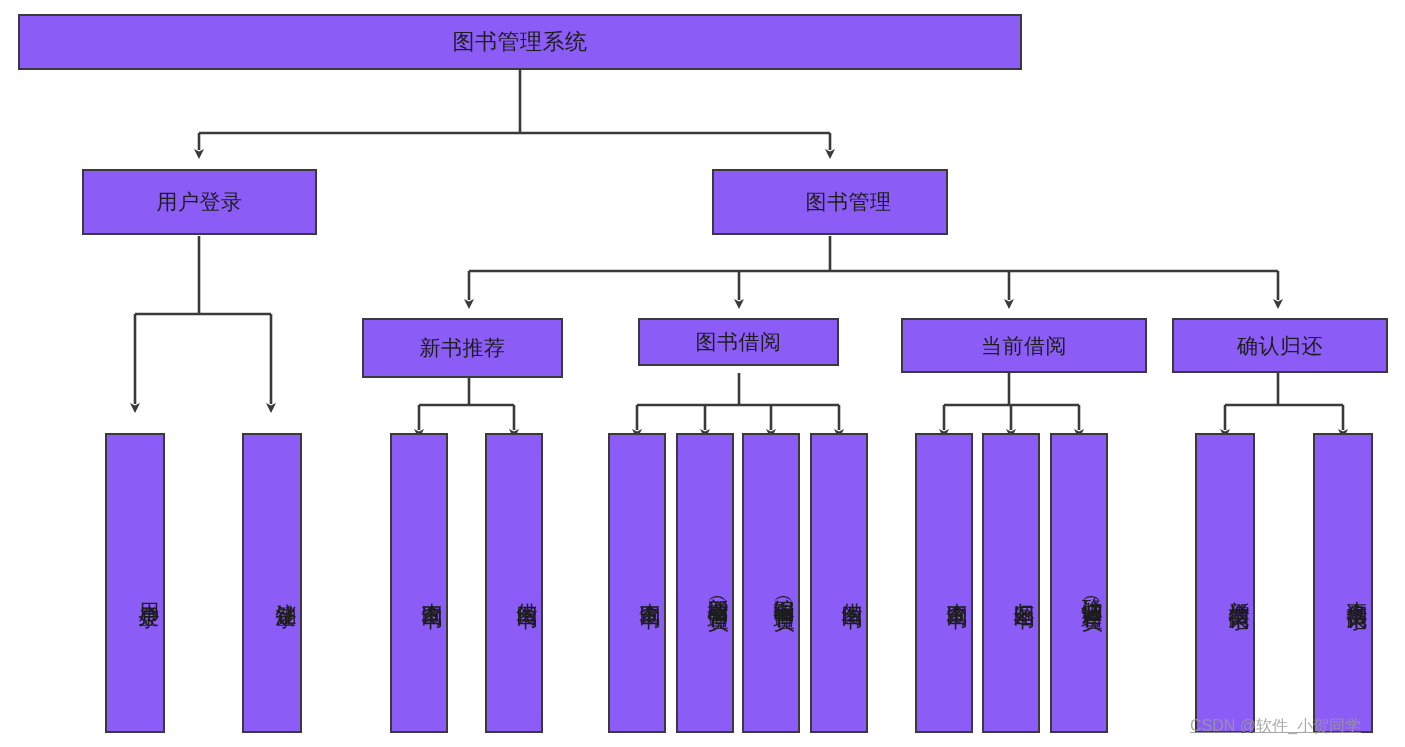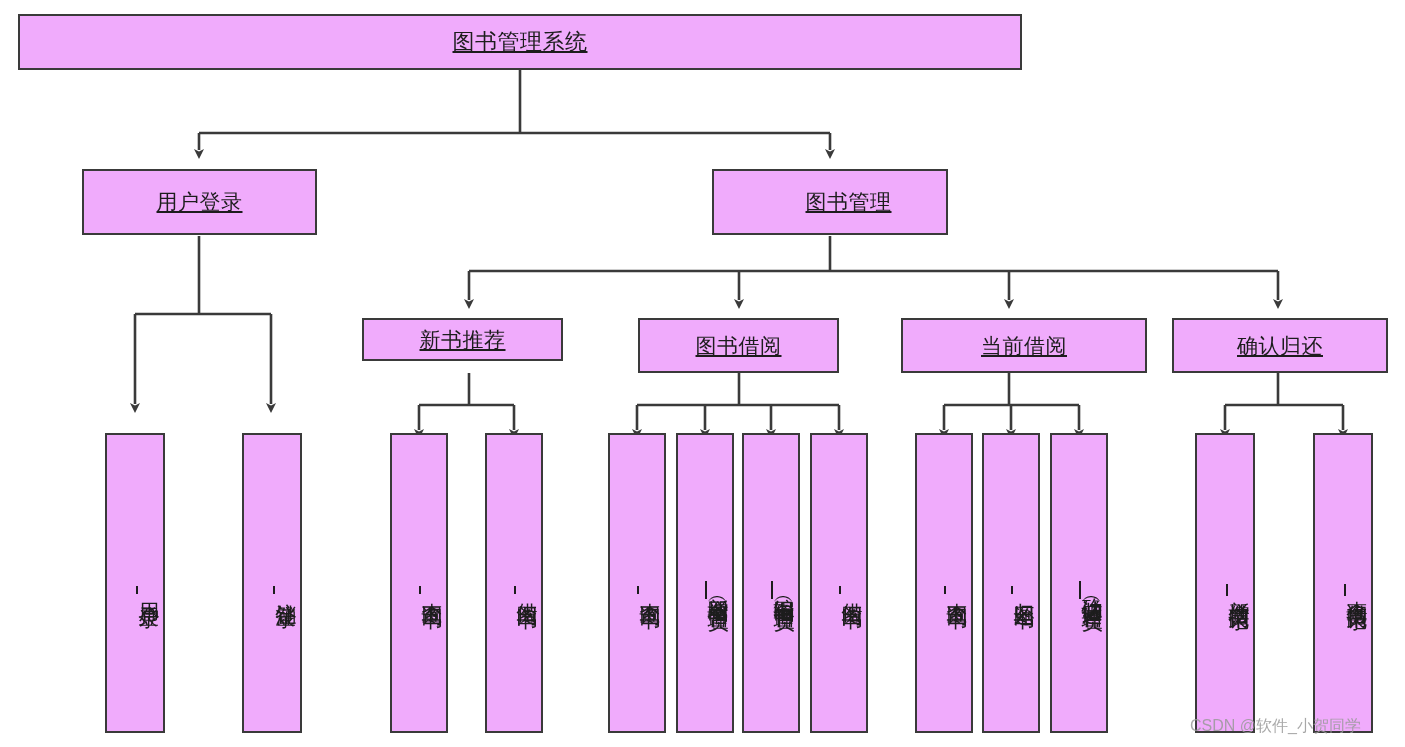--- a/index.html
+++ b/index.html
@@ -22,28 +22,27 @@
     position: absolute;
     left: 0;
     top: 0;
     width: 1405px;
     height: 747px;
   }
   .node {
     position: absolute;
     box-sizing: border-box;
     border: 2px solid #3a3a3a;
-    background: #f0abfc;
+    background: #8b5cf6;
     color: #1d1d1d;
     display: flex;
     align-items: center;
     justify-content: center;
     text-align: center;
     z-index: 2;
-    text-decoration: underline;
   }
   .node-h {
     font-size: 21px;
     letter-spacing: 0.5px;
     line-height: 1.2;
   }
   .node-root {
     font-size: 22px;
   }
   .node-v {
@@ -129,24 +128,24 @@
     <span class="label">图书管理系统</span>
   </div>
 
   <div class="node node-h" style="left:82px; top:169px; width:235px; height:66px;">
     <span class="label">用户登录</span>
   </div>
   <div class="node node-h" style="left:712px; top:169px; width:236px; height:66px;padding-left:37px;">
     <span class="label">图书管理</span>
   </div>
 
-  <div class="node node-h" style="left:362px; top:318px; width:201px; height:43px;">
+  <div class="node node-h" style="left:362px; top:318px; width:201px; height:60px;">
     <span class="label">新书推荐</span>
   </div>
-  <div class="node node-h" style="left:638px; top:318px; width:201px; height:55px;">
+  <div class="node node-h" style="left:638px; top:318px; width:201px; height:48px;">
     <span class="label">图书借阅</span>
   </div>
   <div class="node node-h" style="left:901px; top:318px; width:246px; height:55px;">
     <span class="label">当前借阅</span>
   </div>
   <div class="node node-h" style="left:1172px; top:318px; width:216px; height:55px;">
     <span class="label">确认归还</span>
   </div>
 
   <div class="node node-v" style="left:105px; top:433px; width:60px; height:300px;">
@@ -186,15 +185,15 @@
     <span class="label">确认归还（管理员）</span>
   </div>
 
   <div class="node node-v" style="left:1195px; top:433px; width:60px; height:300px;">
     <span class="label">新增借阅记录</span>
   </div>
   <div class="node node-v" style="left:1313px; top:433px; width:60px; height:300px;">
     <span class="label">查询借阅记录</span>
   </div>
 
-  <div class="watermark" style="left:1190px; top:716px;">CSDN @软件_小贺同学</div>
+  <div class="watermark" style="left:1190px; top:716px;text-decoration:underline;">CSDN @软件_小贺同学</div>
 
 </div>
 
 </body></html>

